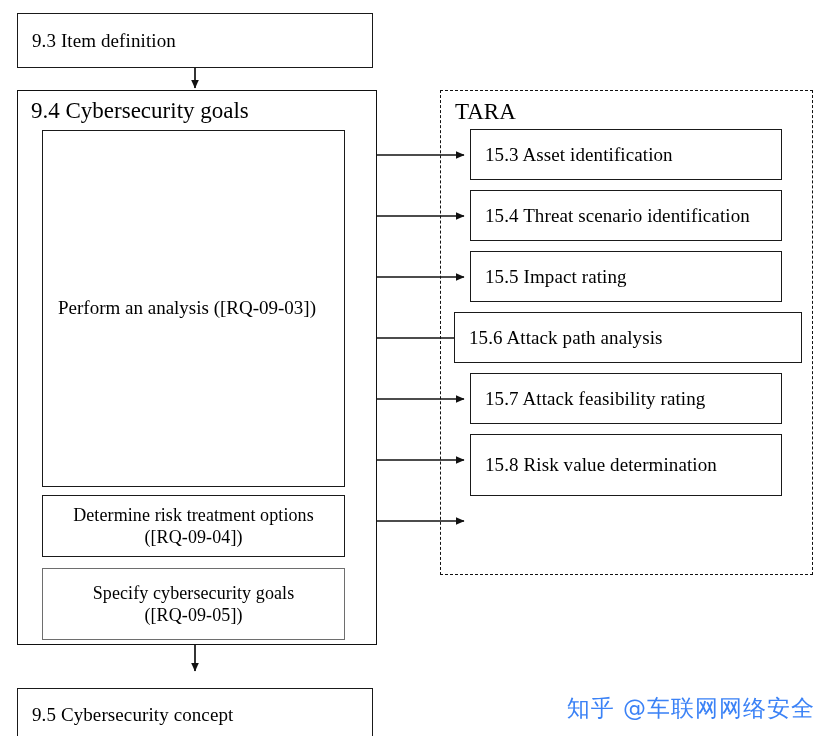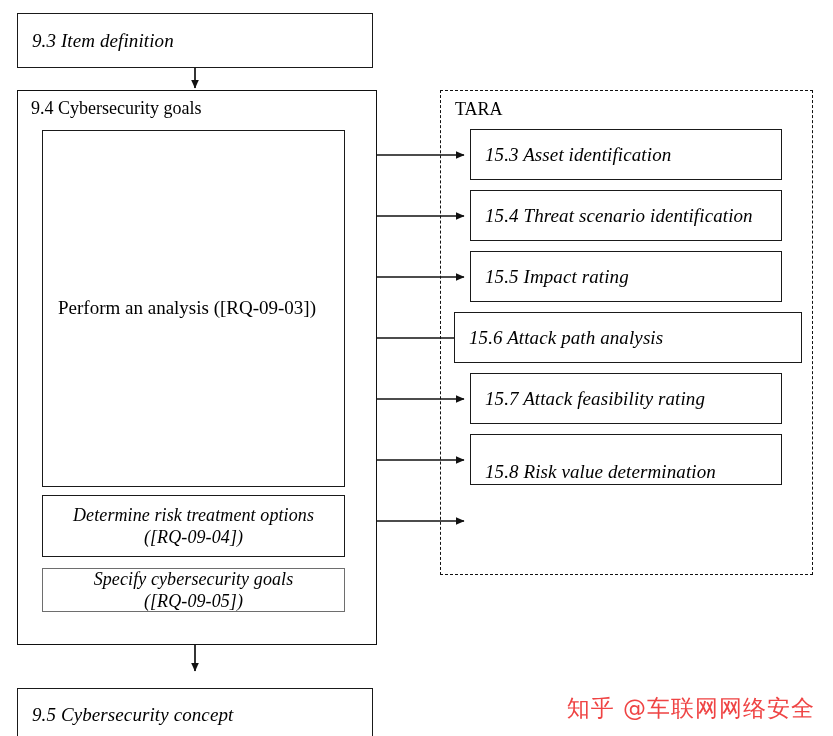--- a/index.html
+++ b/index.html
@@ -21,21 +21,20 @@
 
   
   .box {
     position: absolute;
     box-sizing: border-box;
     background: #ffffff;
     border: 1.5px solid #1a1a1a;
     display: flex;
     align-items: center;
     line-height: 1.25;
-    font-style: italic;
   }
   .box-left {
     justify-content: flex-start;
     padding-left: 14px;
   }
   .box-center {
     justify-content: center;
     text-align: center;
     padding: 17px 10px;
   }
@@ -58,21 +57,21 @@
     background: #ffffff;
   }
   .group-dashed {
     position: absolute;
     box-sizing: border-box;
     border: 1.8px dashed #111111;
     background: transparent;
   }
   .group-title {
     position: absolute;
-    font-size: 18px;
+    font-size: 23px;
     white-space: pre;
   }
 
   
   .analysis-panel {
     position: absolute;
     box-sizing: border-box;
     border: 1.5px solid #1a1a1a;
     background: #ffffff;
   }
@@ -92,21 +91,21 @@
     pointer-events: none;
     overflow: visible;
   }
 
   
   .watermark {
     position: absolute;
     right: 18px;
     bottom: 12px;
     font-size: 23px;
-    color: #ef4444;
+    color: #3b82f6;
     font-family: "DejaVu Sans", "Liberation Sans", sans-serif;
     letter-spacing: 1px;
     white-space: pre;
     user-select: none;
   }
 </style>
 </head>
 <body>
 
 <div id="canvas">
@@ -140,21 +139,21 @@
   <div class="group-title" style="left:31px; top:98px;">9.4 Cybersecurity goals</div>
 
   <div class="analysis-panel" style="left:42px; top:130px; width:303px; height:357px;"></div>
   <div class="analysis-text" style="left:58px; top:297px;">Perform an analysis ([RQ-09-03])</div>
 
   <div class="box box-center" style="left:42px; top:495px; width:303px; height:62px;">
     <span class="lbl-sm">Determine risk treatment options
 ([RQ-09-04])</span>
   </div>
 
-  <div class="box box-center" style="left:42px; top:568px; width:303px; height:44px; border-color:#6e6e6e;text-align:center;">
+  <div class="box box-center" style="left:42px; top:568px; width:303px; height:72px; border-color:#6e6e6e;text-align:center;">
     <span class="lbl-sm">Specify cybersecurity goals
 ([RQ-09-05])</span>
   </div>
 
   <div class="box box-left" style="left:17px; top:674px; width:356px; height:53px;margin-top:14px;">
     <span class="lbl">9.5 Cybersecurity concept</span>
   </div>
 
   <div class="group-dashed" style="left:440px; top:90px; width:373px; height:485px;"></div>
   <div class="group-title" style="left:455px; top:99px;">TARA</div>
@@ -167,19 +166,19 @@
   </div>
   <div class="box box-left" style="left:470px; top:251px; width:312px; height:51px;">
     <span class="lbl">15.5 Impact rating</span>
   </div>
   <div class="box box-left" style="left:454px; top:312px; width:348px; height:51px;">
     <span class="lbl">15.6 Attack path analysis</span>
   </div>
   <div class="box box-left" style="left:470px; top:373px; width:312px; height:51px;">
     <span class="lbl">15.7 Attack feasibility rating</span>
   </div>
-  <div class="box box-left" style="left:470px; top:434px; width:312px; height:51px;align-items:flex-end;">
+  <div class="box box-left" style="left:470px; top:434px; width:312px; height:62px;">
     <span class="lbl">15.8 Risk value determination</span>
   </div>
 
   <div class="watermark">知乎 @车联网网络安全</div>
 
 </div>
 
 </body></html>

